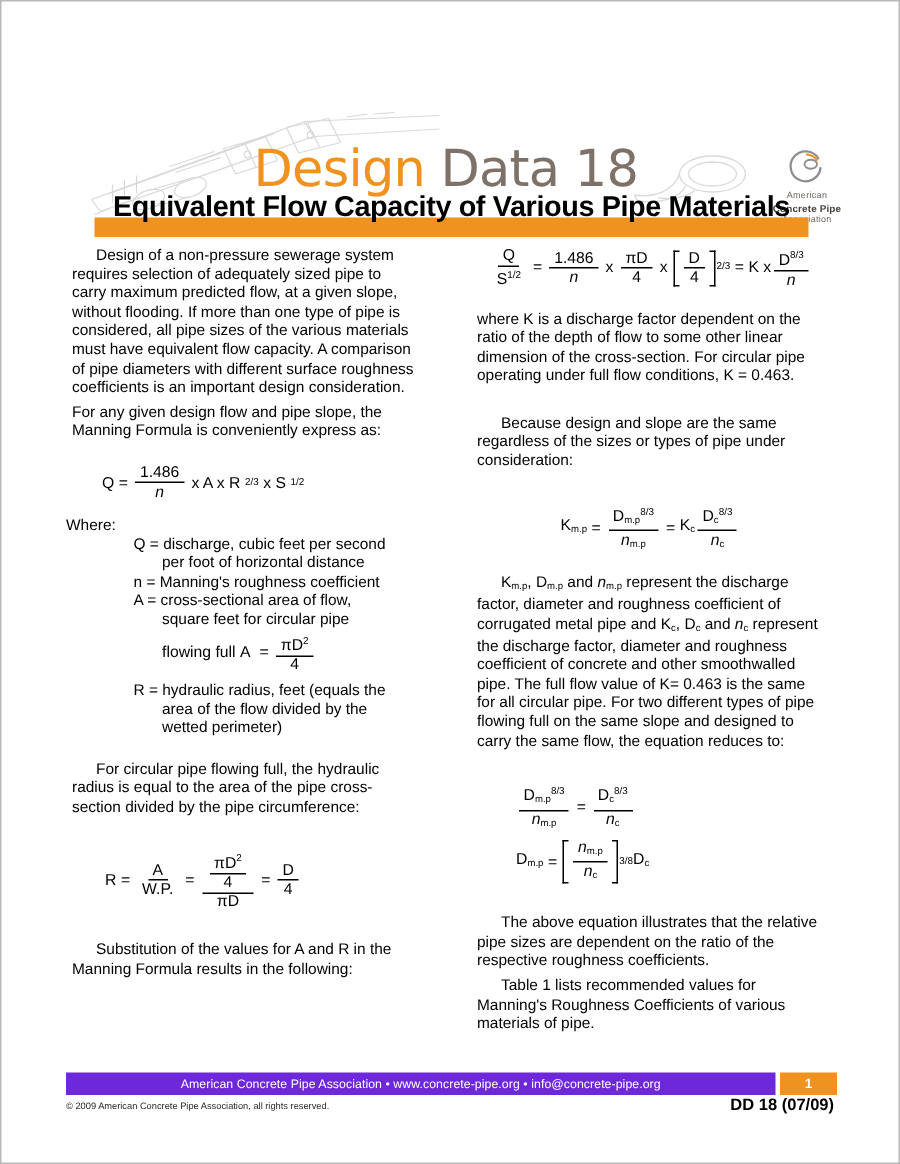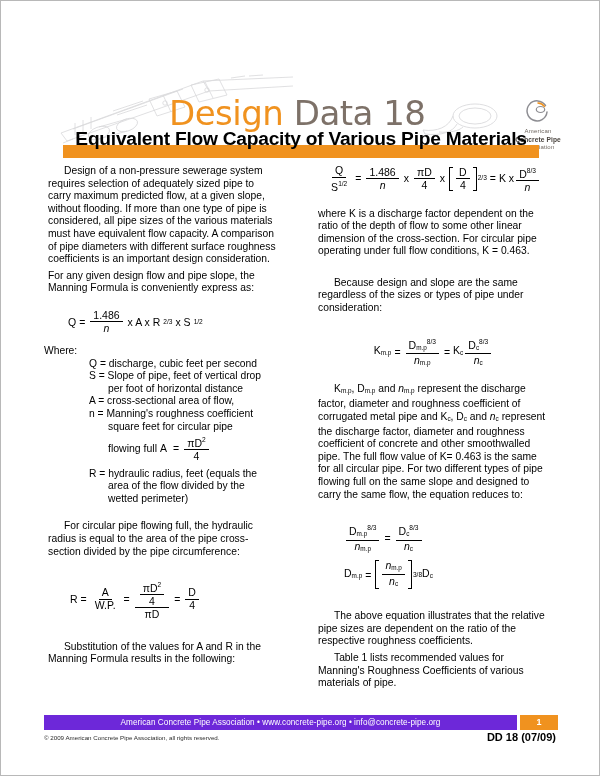--- a/index.html
+++ b/index.html
@@ -321,34 +321,30 @@
 
     <div>Where:</div>
 
     <div class="deflist">
 
       <div class="defrow">
         <span>Q</span>
         <span>= discharge, cubic feet per second</span>
       </div>
 
+      <div class="defcont">per foot of horizontal distance</div>
+
       <div class="defrow">
-        <span>S</span>
-        <span>= Slope of pipe, feet of vertical drop</span>
+        <span>n</span>
+        <span>= Manning's roughness coefficient</span>
       </div>
-      <div class="defcont">per foot of horizontal distance</div>
 
       <div class="defrow">
         <span>A</span>
         <span>= cross-sectional area of flow,</span>
-      </div>
-
-      <div class="defrow">
-        <span>n</span>
-        <span>= Manning's roughness coefficient</span>
       </div>
       <div class="defcont">square feet for circular pipe</div>
 
       <div class="defcont eq" style="margin-top:1px">
         <span>flowing full</span>
         <span class="op">A</span>
         <span class="op">=</span>
         <span class="frac">
           <span class="num"><span>πD</span><sup class="ex">2</sup></span>
           <span class="den">4</span>

